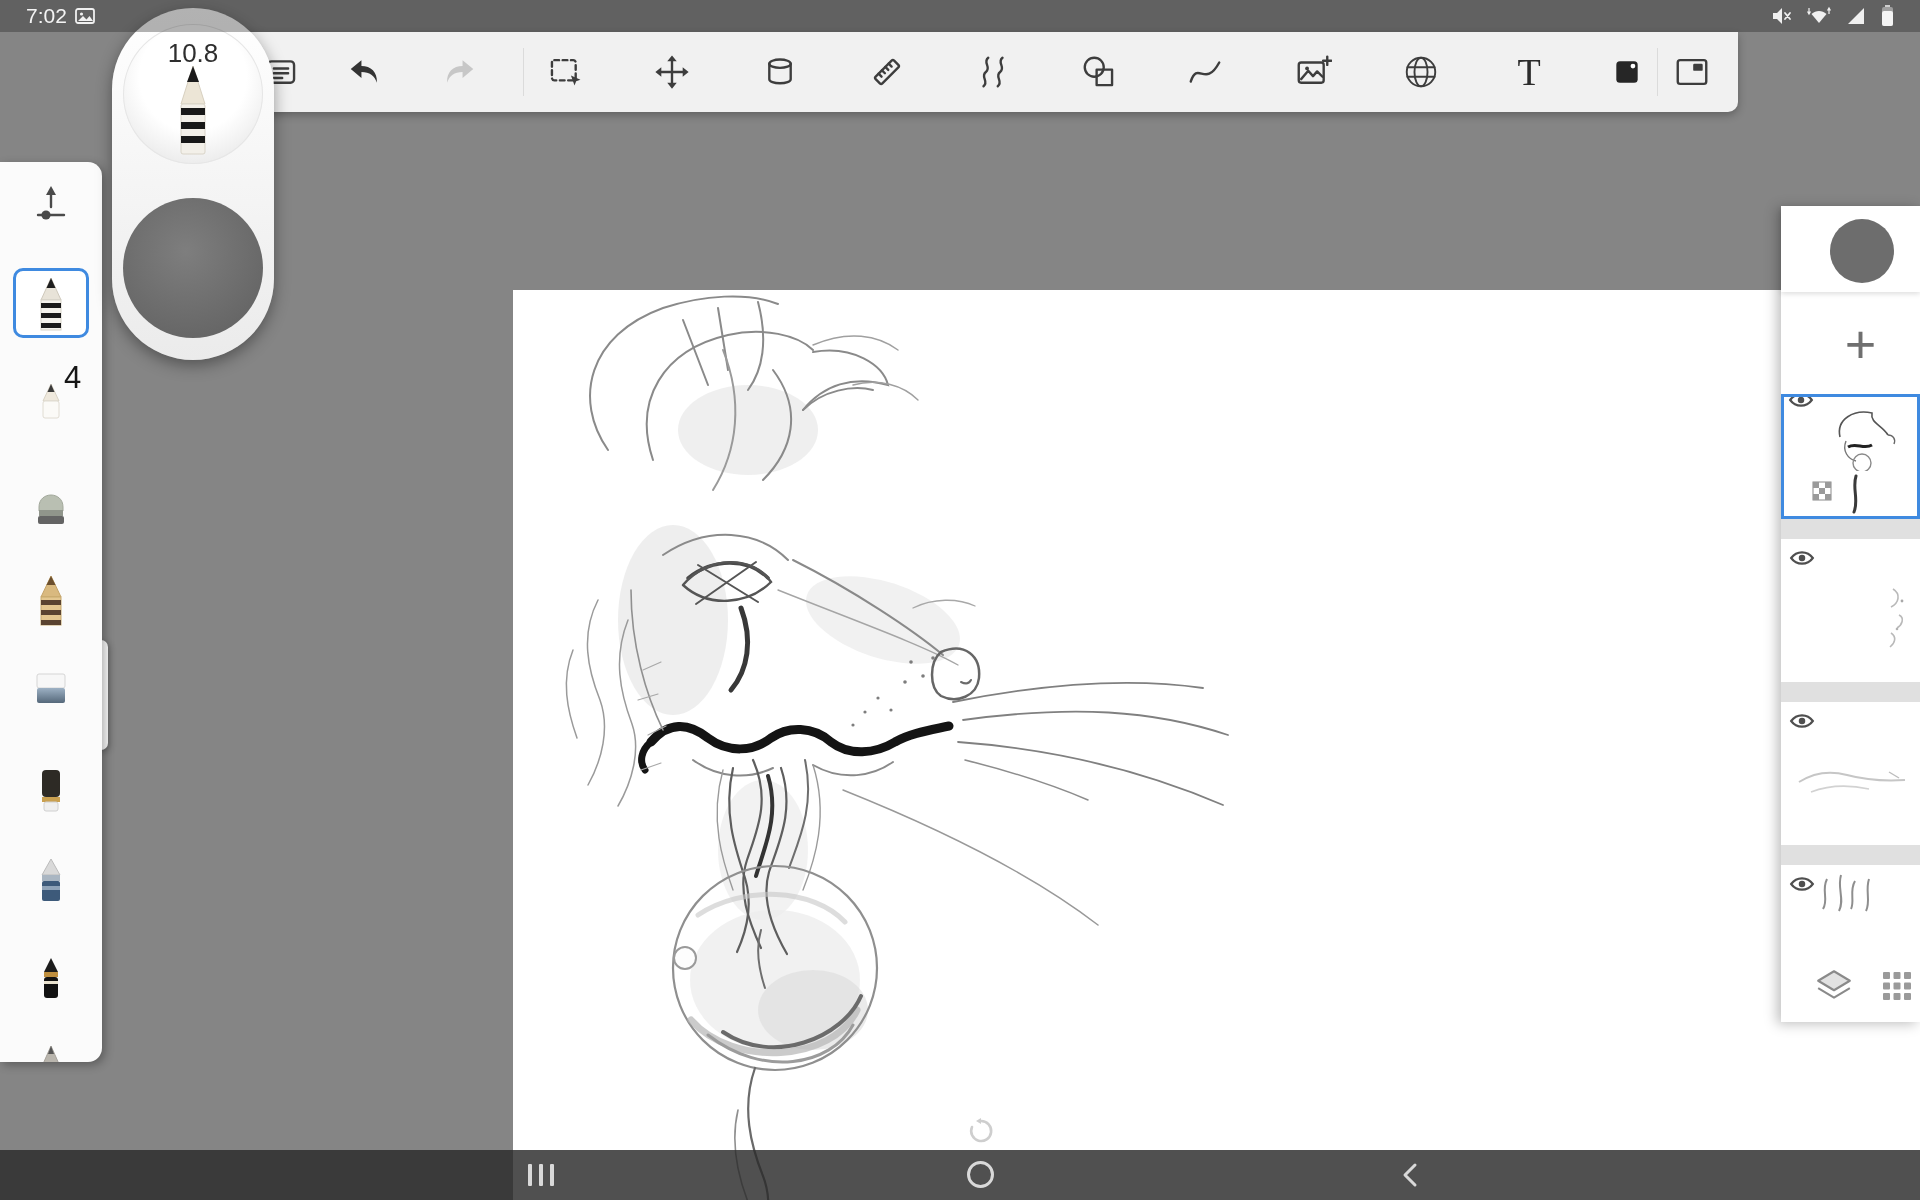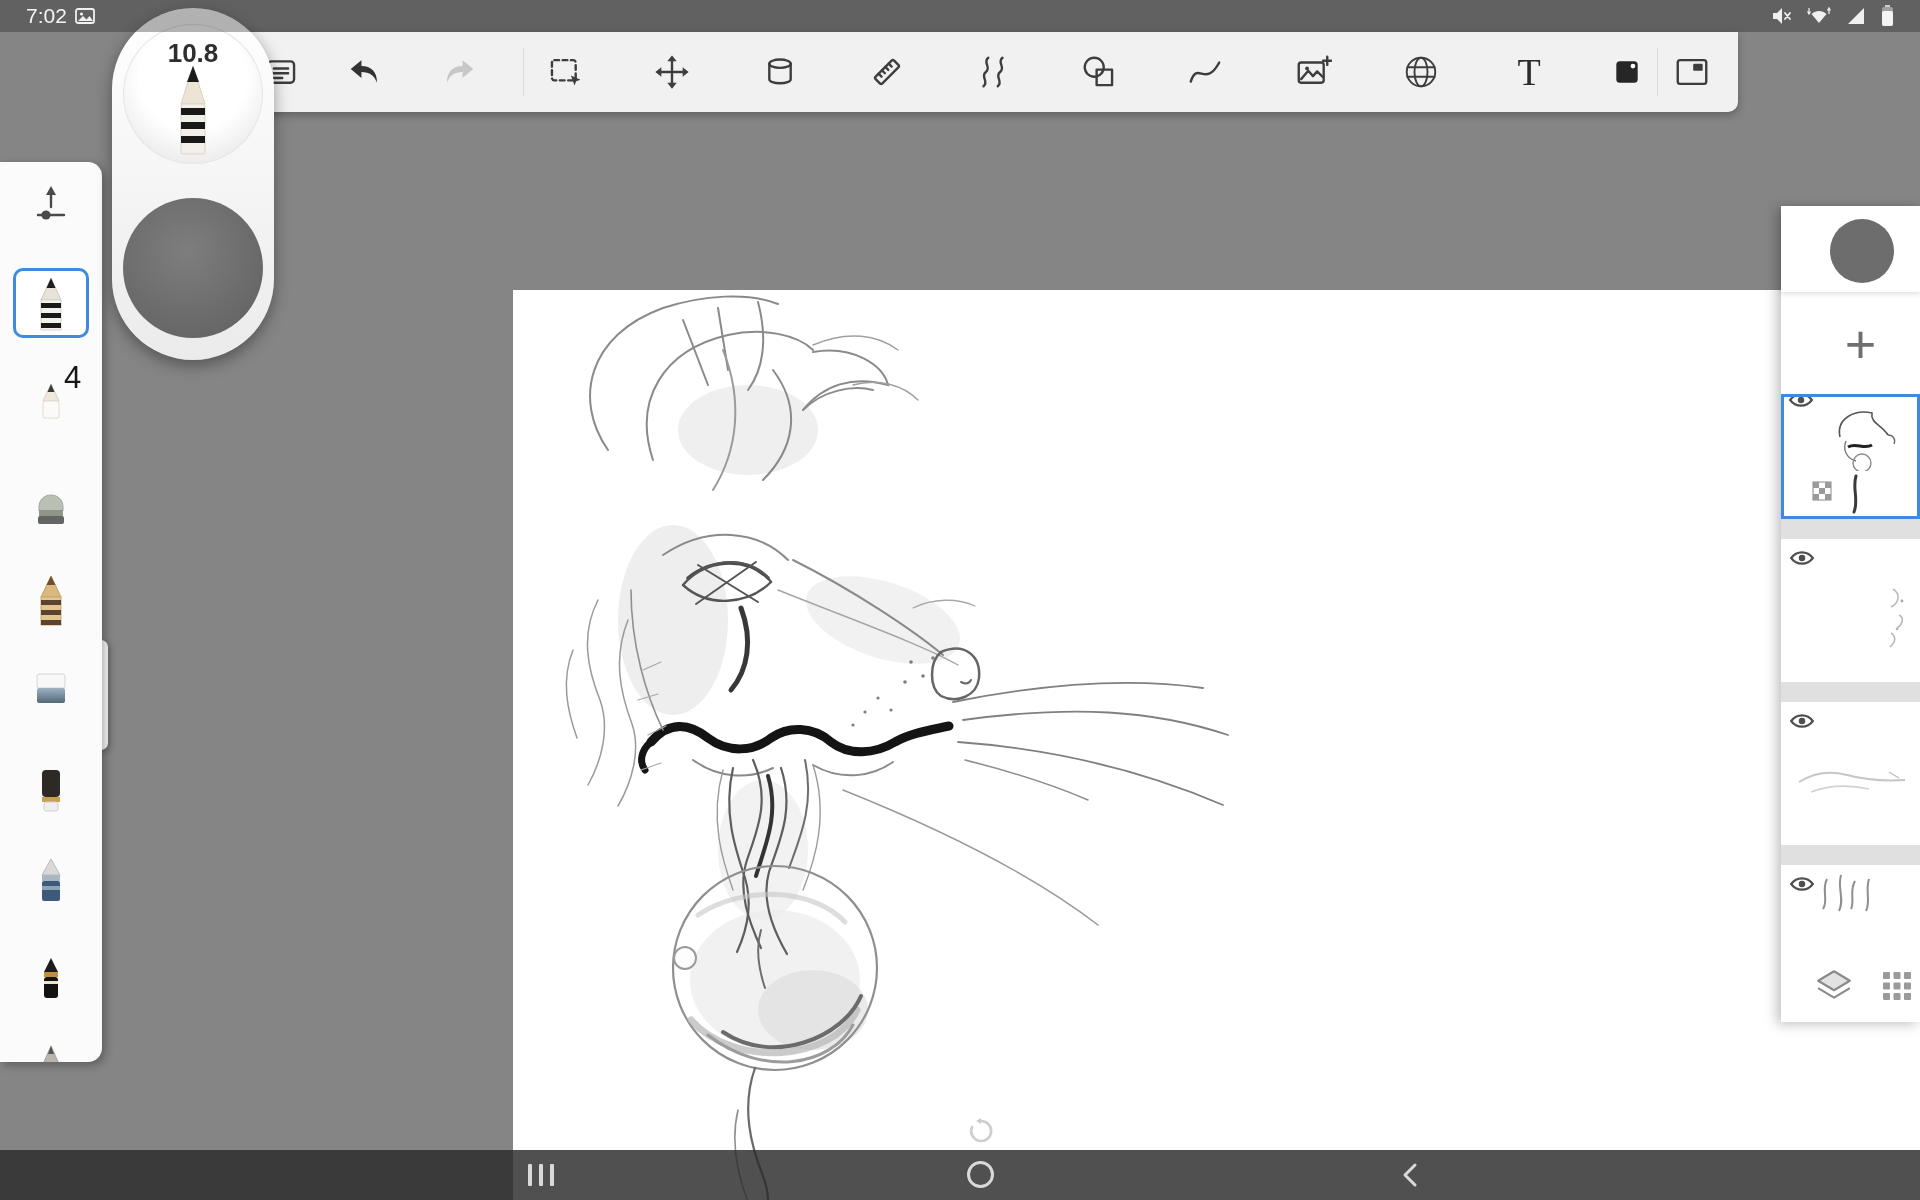--- a/index.html
+++ b/index.html
@@ -24,21 +24,21 @@
   .tb-sep{position:absolute;top:16px;bottom:16px;width:1px;background:rgba(0,0,0,.09);}
   .tbt span{font-family:"Liberation Serif",serif;font-size:38px;color:#2c2c2c;line-height:1;}
 
   
   .puck{position:absolute;left:112px;top:8px;width:162px;height:352px;
         background:linear-gradient(180deg,#ffffff,#ebebeb);border-radius:88px;
         box-shadow:0 5px 16px rgba(0,0,0,.38);z-index:20;}
   .puck-top{position:absolute;left:11px;top:16px;width:140px;height:140px;border-radius:50%;
             background:radial-gradient(circle at 50% 38%,#ffffff 48%,#ececec 78%,#d4d4d4 100%);
             box-shadow:inset 0 0 0 1px #e6e6e6;}
-  .puck-val{position:absolute;top:14px;width:100%;text-align:center;font-size:26px;color:#2e2e2e;font-weight:bold;}
+  .puck-val{position:absolute;top:14px;width:100%;text-align:center;font-size:26px;color:#2e2e2e;}
   .puck-pencil{position:absolute;left:50px;top:40px;}
   .puck-color{position:absolute;left:11px;top:190px;width:140px;height:140px;border-radius:50%;
               background:radial-gradient(circle at 45% 38%,#7e7e7e,#6b6b6b 60%,#5e5e5e 100%);}
 
   
   .toolrail{position:absolute;left:0;top:162px;width:102px;height:900px;background:#fbfbfb;
             border-radius:0 14px 14px 0;box-shadow:3px 3px 10px rgba(0,0,0,.3);z-index:9;overflow:hidden;}
   .tool{position:absolute;left:50%;transform:translate(-50%,-50%);width:58px;height:58px;
         display:flex;align-items:center;justify-content:center;}
   .tool-sel{position:absolute;left:13px;top:106px;width:76px;height:70px;border:3px solid #3f8ae0;

